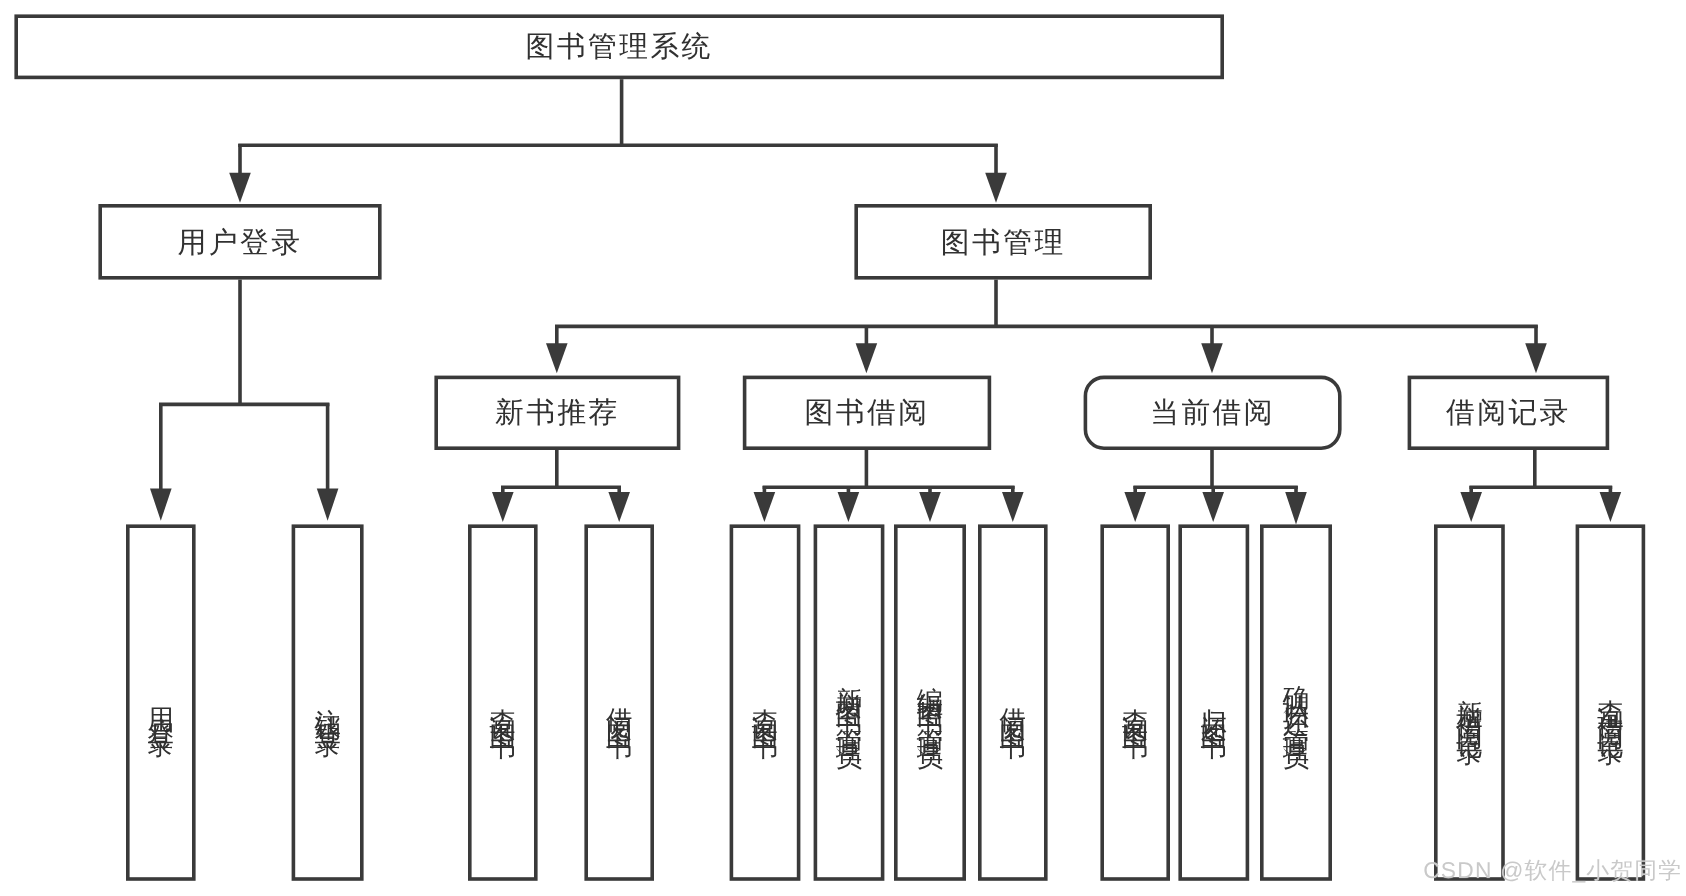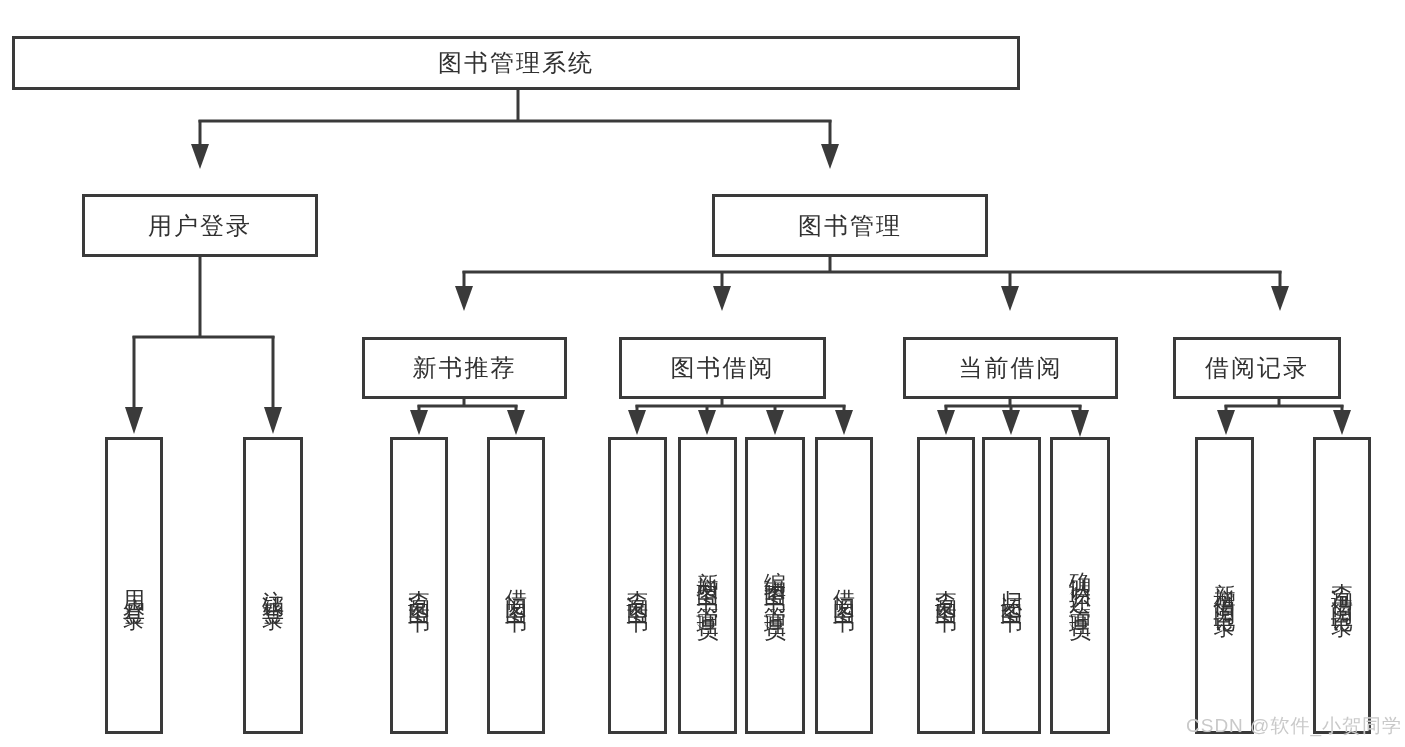--- a/index.html
+++ b/index.html
@@ -27,21 +27,20 @@
     border:3px solid var(--line);
     color:var(--text);
     display:flex;
     align-items:center;
     justify-content:center;
   }
   .hbox{
     font-size:24px;
     letter-spacing:2px;
     white-space:nowrap;
-    margin-top:24px;
   }
   .vbox{
     top:437px;
     height:297px;
     writing-mode:vertical-rl;
     text-orientation:mixed;
     font-size:22px;
     letter-spacing:7px;
     line-height:1;
   }
@@ -122,25 +121,25 @@
     <line x1="1224.5" y1="406" x2="1343.5" y2="406"></line>
     <line x1="1226" y1="405" x2="1226" y2="414"></line>
     <polygon points="1217,410 1235,410 1226,435"></polygon>
     <line x1="1342" y1="405" x2="1342" y2="414"></line>
     <polygon points="1333,410 1351,410 1342,435"></polygon>
   </svg>
 
   <div class="box hbox" style="left:12px;top:12px;width:1008px;height:54px;">图书管理系统</div>
 
   <div class="box hbox" style="left:82px;top:170px;width:236px;height:63px;">用户登录</div>
-  <div class="box hbox" style="left:712px;top:170px;width:276px;height:63px;">图书管理</div>
+  <div class="box hbox" style="left:712px;top:170px;width:248px;height:63px;">图书管理</div>
 
   <div class="box hbox" style="left:362px;top:313px;width:205px;height:62px;">新书推荐</div>
   <div class="box hbox" style="left:619px;top:313px;width:207px;height:62px;">图书借阅</div>
-  <div class="box hbox" style="left:903px;top:313px;width:215px;height:62px;">当前借阅</div>
+  <div class="box hbox" style="left:903px;top:313px;width:215px;height:62px;border-radius:17px;">当前借阅</div>
   <div class="box hbox" style="left:1173px;top:313px;width:168px;height:62px;">借阅记录</div>
 
   <div class="box vbox" style="left:105px;width:58px;">用户登录</div>
   <div class="box vbox" style="left:243px;width:60px;">注销登录</div>
 
   <div class="box vbox" style="left:390px;width:58px;">查询图书</div>
   <div class="box vbox" style="left:487px;width:58px;">借阅图书</div>
 
   <div class="box vbox" style="left:608px;width:59px;">查询图书</div>
   <div class="box vbox" style="left:678px;width:59px;">新增图书（管理员）</div>

